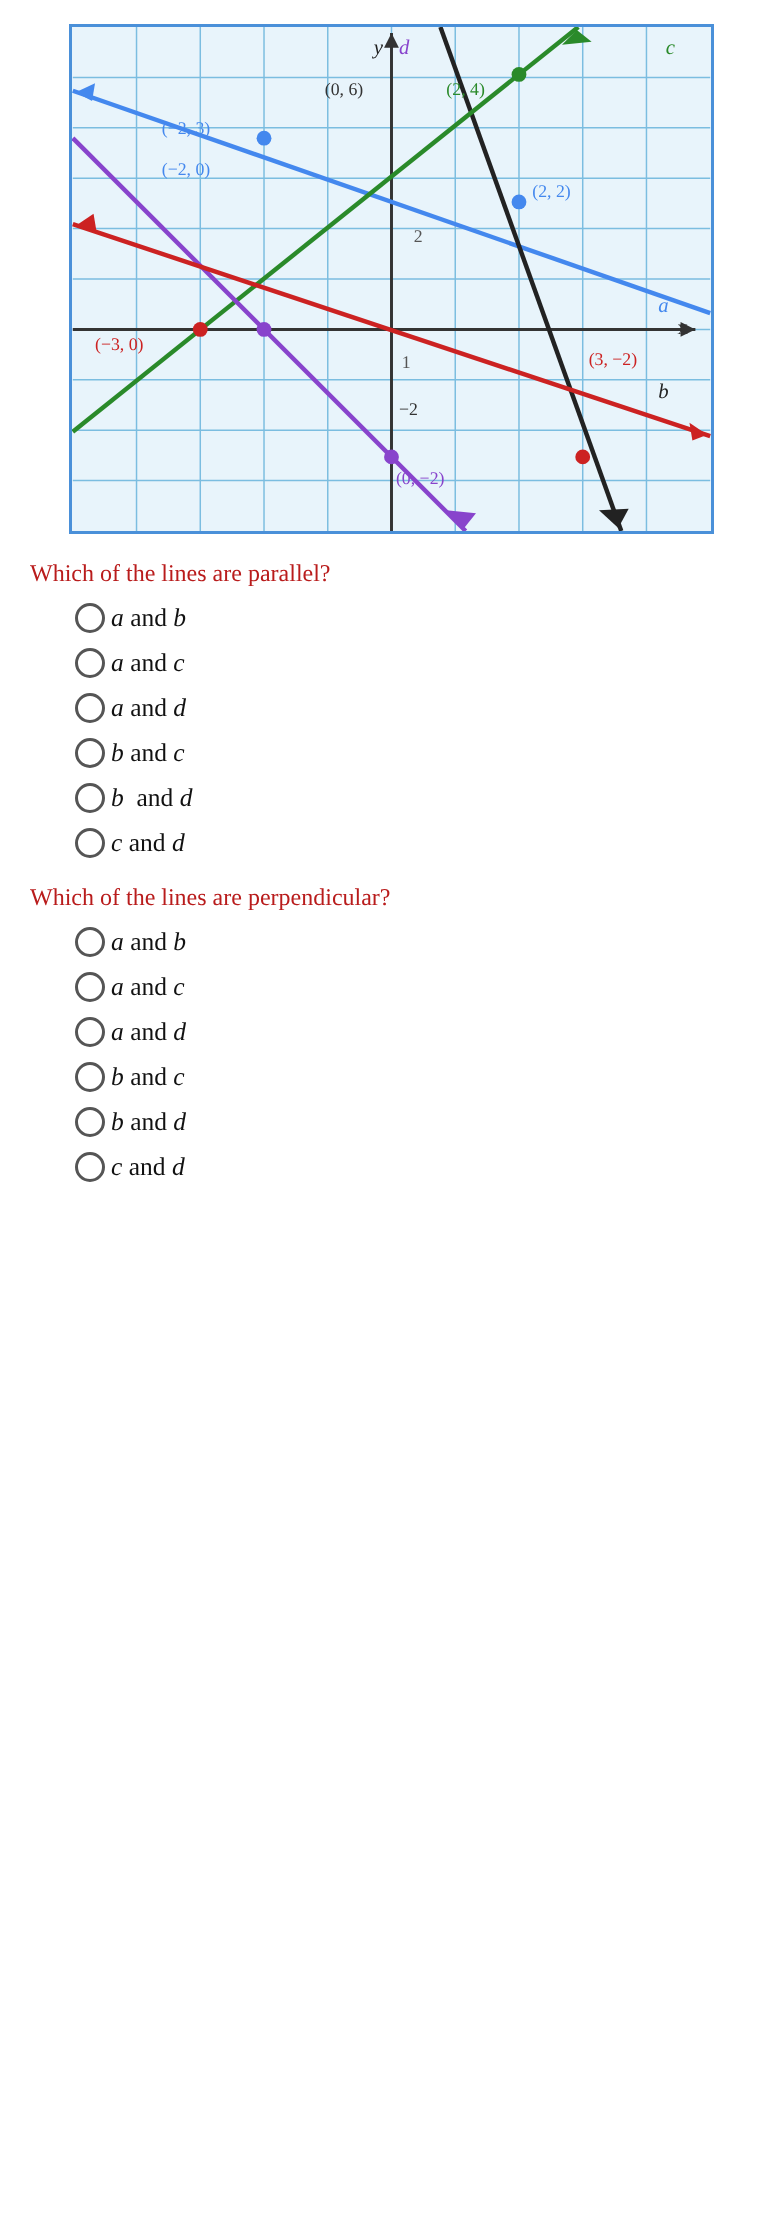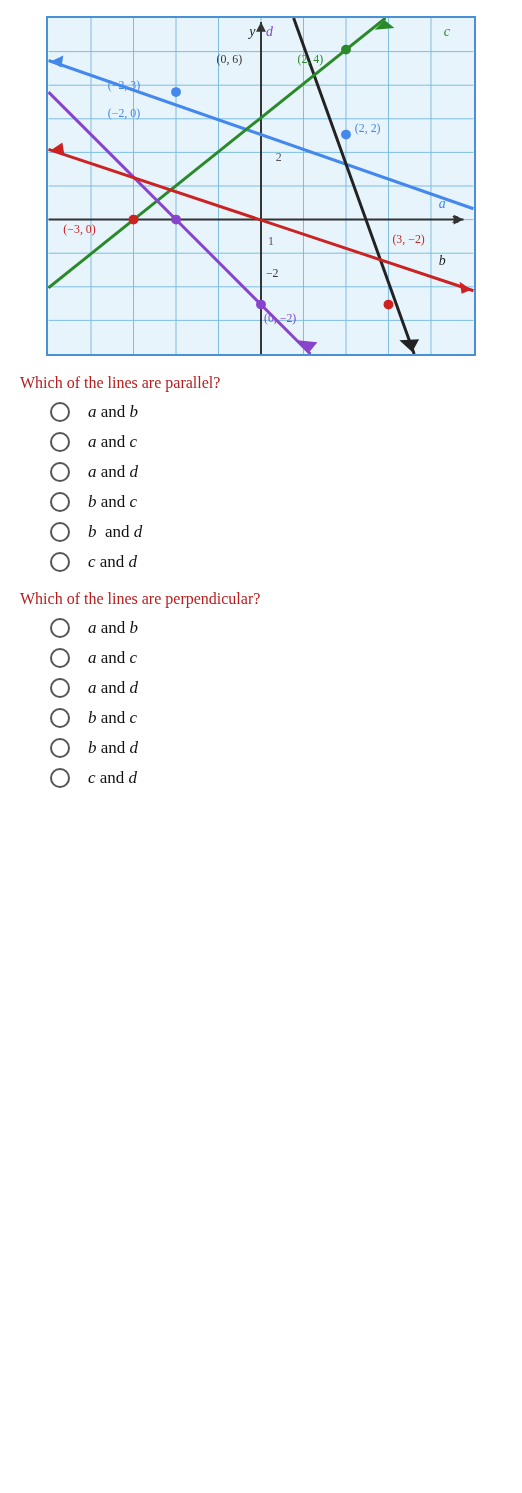--- a/index.html
+++ b/index.html
@@ -36,21 +36,21 @@
     .options-list {
       list-style: none;
       margin-bottom: 10px;
     }
 
     .option-item {
       display: flex;
       align-items: center;
       margin: 10px 0;
       font-size: 17px;
-      gap: 18px;
+      gap: 4px;
       padding-left: 30px;
     }
 
     .radio-circle {
       width: 20px;
       height: 20px;
       border: 2px solid #555;
       border-radius: 50%;
       flex-shrink: 0;
       background: #fff;

